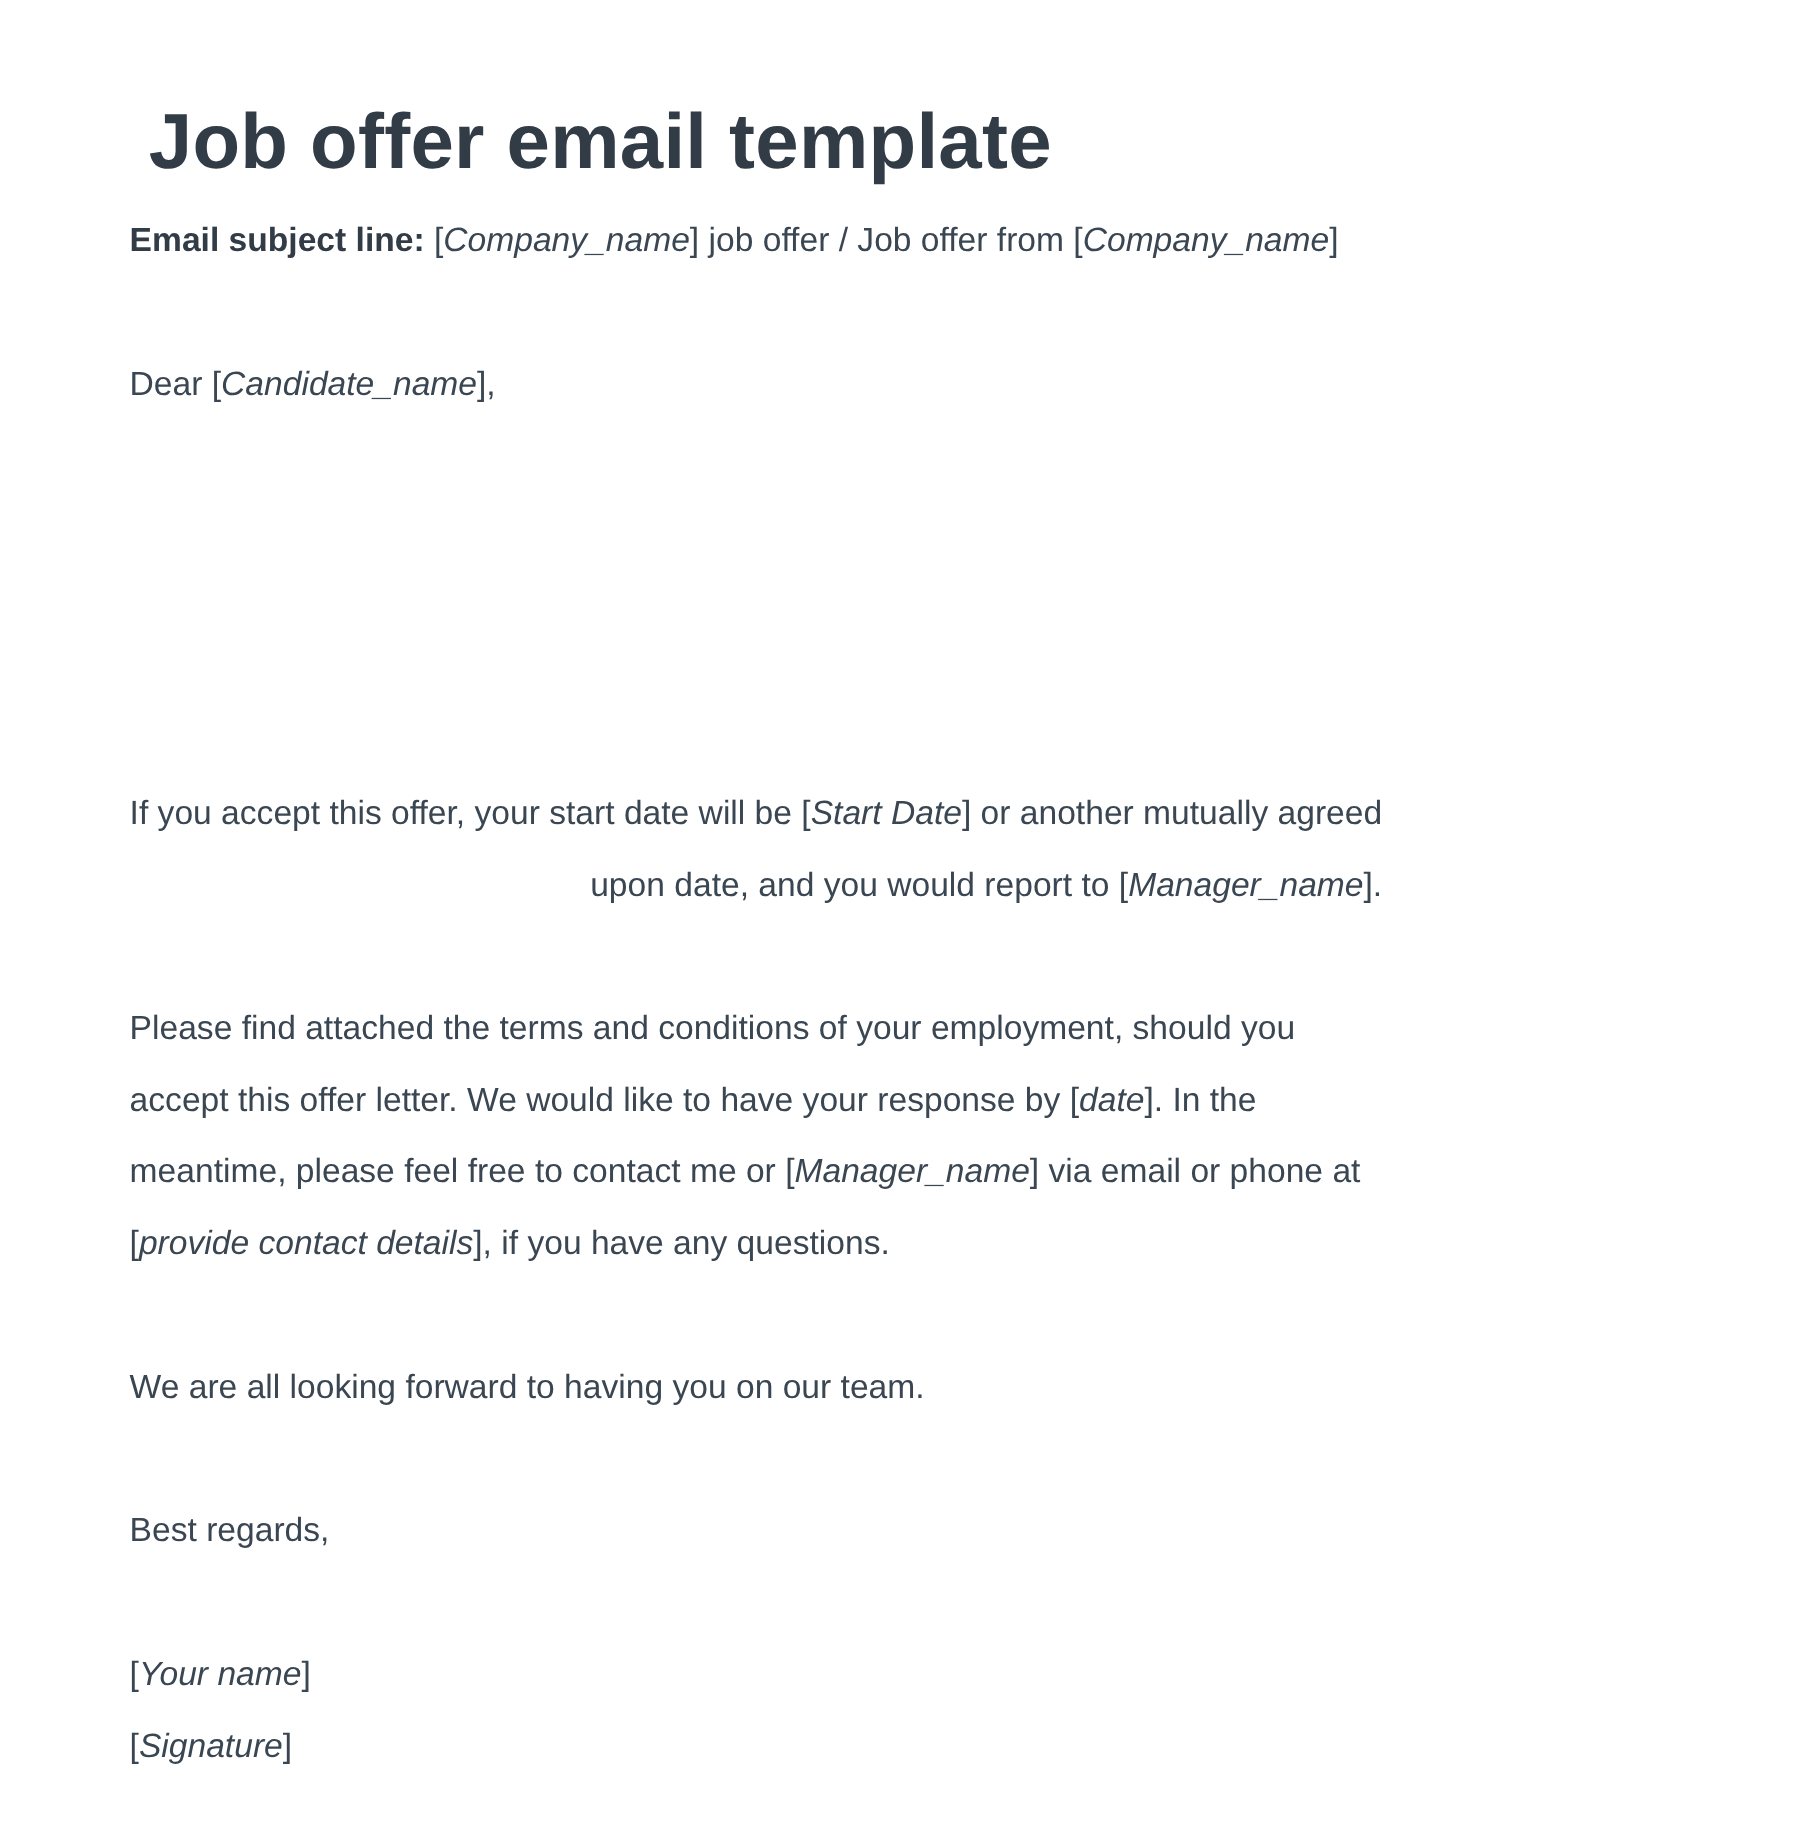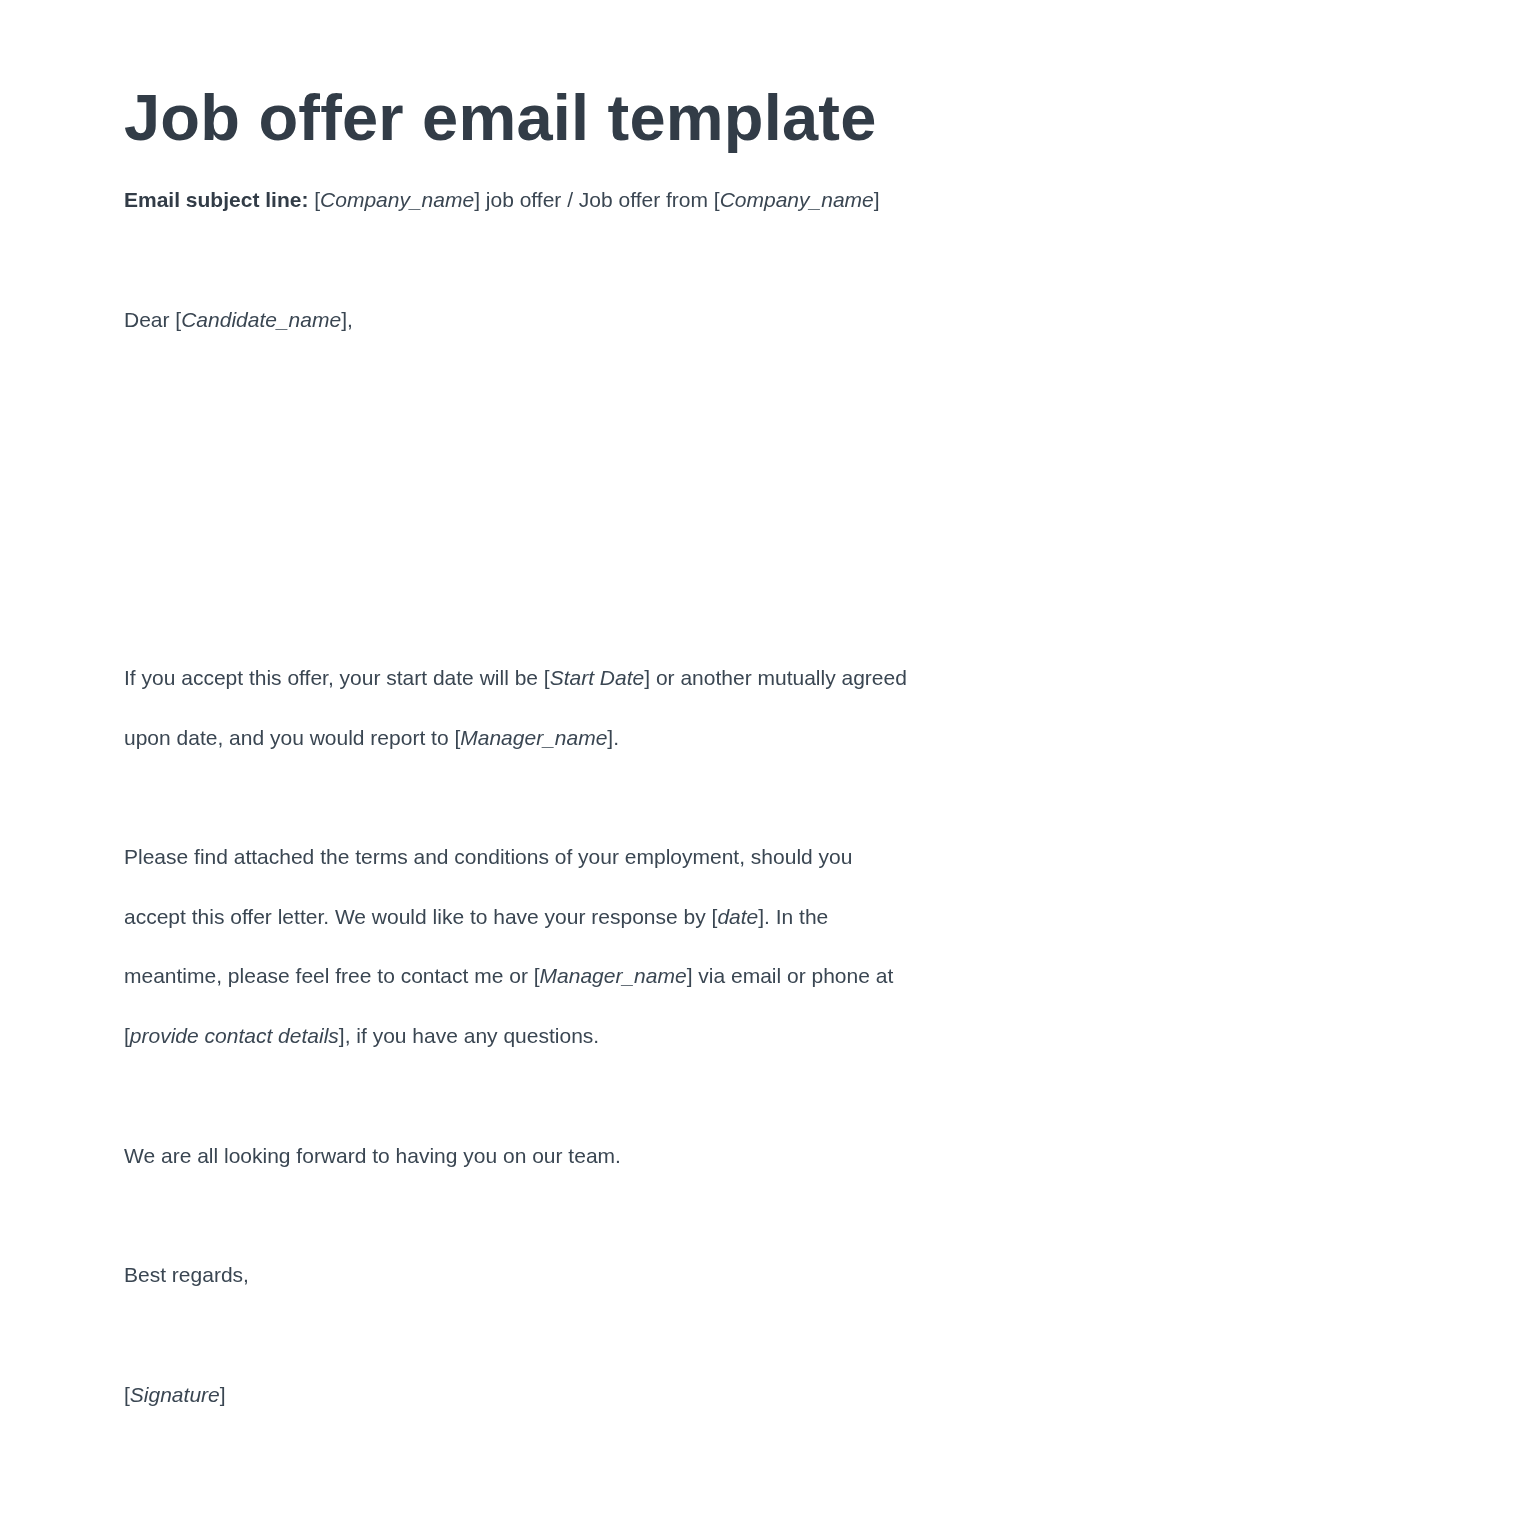--- a/index.html
+++ b/index.html
@@ -28,23 +28,23 @@
       margin: 16px;
       font-size: 65px;
       line-height: 80px;
       font-weight: 700;
       color: #323c47;
       letter-spacing: 0.2px;
       white-space: nowrap;
     }
     .para {
       position: absolute;
-      left: 16px;
+      left: 0;
       margin: 0;
-      font-size: 21px;
+      font-size: 28px;
       line-height: 59.6px;
       color: #3a4652;
       white-space: nowrap;
     }
     .para .line { display: block; }
     .bold { font-weight: 700; color: #323c47; }
     em { font-style: italic; }
   </style>
 </head>
 <body>
@@ -57,33 +57,34 @@
     <span class="bold">Email subject line:</span><span> [</span><em>Company_name</em><span>] job offer / Job offer from [</span><em>Company_name</em><span>]</span>
   </p>
 
   <p class="para" style="top:290px;">
     <span>Dear [</span><em>Candidate_name</em><span>],</span>
   </p>
 
   <p class="para" style="top:409px;">
   </p>
 
-  <p class="para" style="top:648px;">
+  <p class="para" style="top:648px;text-align:right;">
     <span class="line"><span>If you accept this offer, your start date will be [</span><em>Start Date</em><span>] or another mutually agreed</span></span>
     <span class="line"><span>upon date, and you would report to [</span><em>Manager_name</em><span>].</span></span>
   </p>
 
   <p class="para" style="top:827px;">
     <span class="line">Please find attached the terms and conditions of your employment, should you</span>
     <span class="line"><span>accept this offer letter. We would like to have your response by [</span><em>date</em><span>]. In the</span></span>
     <span class="line"><span>meantime, please feel free to contact me or [</span><em>Manager_name</em><span>] via email or phone at</span></span>
     <span class="line"><span>[</span><em>provide contact details</em><span>], if you have any questions.</span></span>
   </p>
 
   <p class="para" style="top:1126px;">We are all looking forward to having you on our team.</p>
 
   <p class="para" style="top:1245px;">Best regards,</p>
 
   <p class="para" style="top:1365px;">
+    <span class="line"><span>[</span><em>Your name</em><span>]</span></span>
     <span class="line"><span>[</span><em>Signature</em><span>]</span></span>
   </p>
 
 </div>
 
 </body></html>

